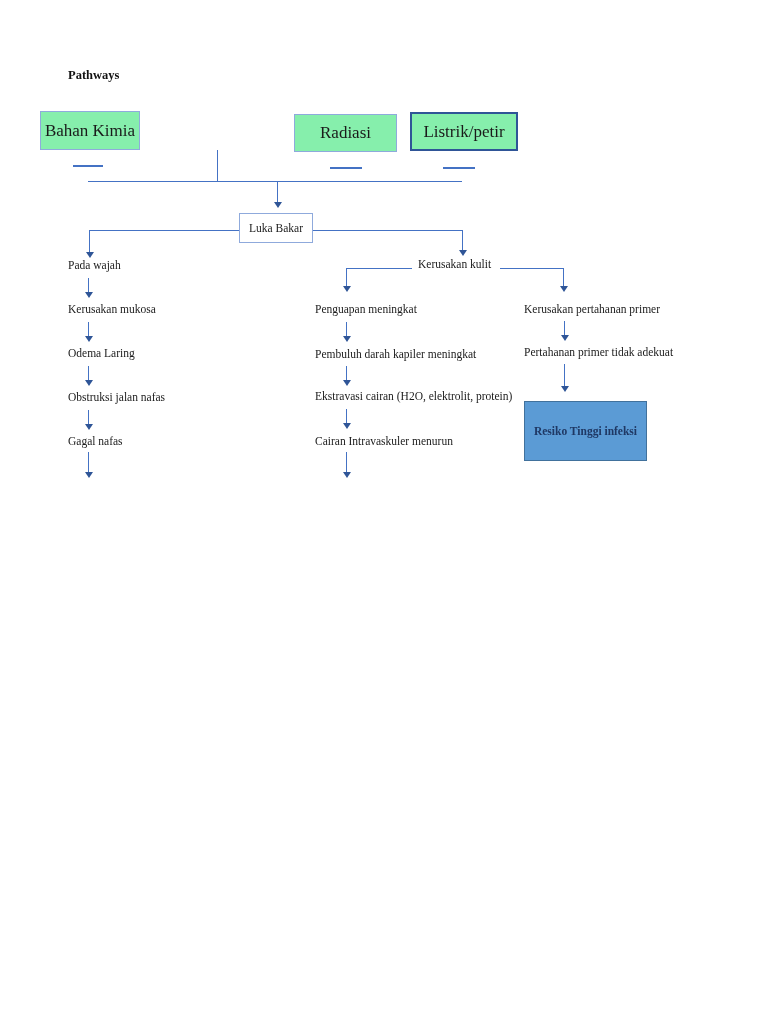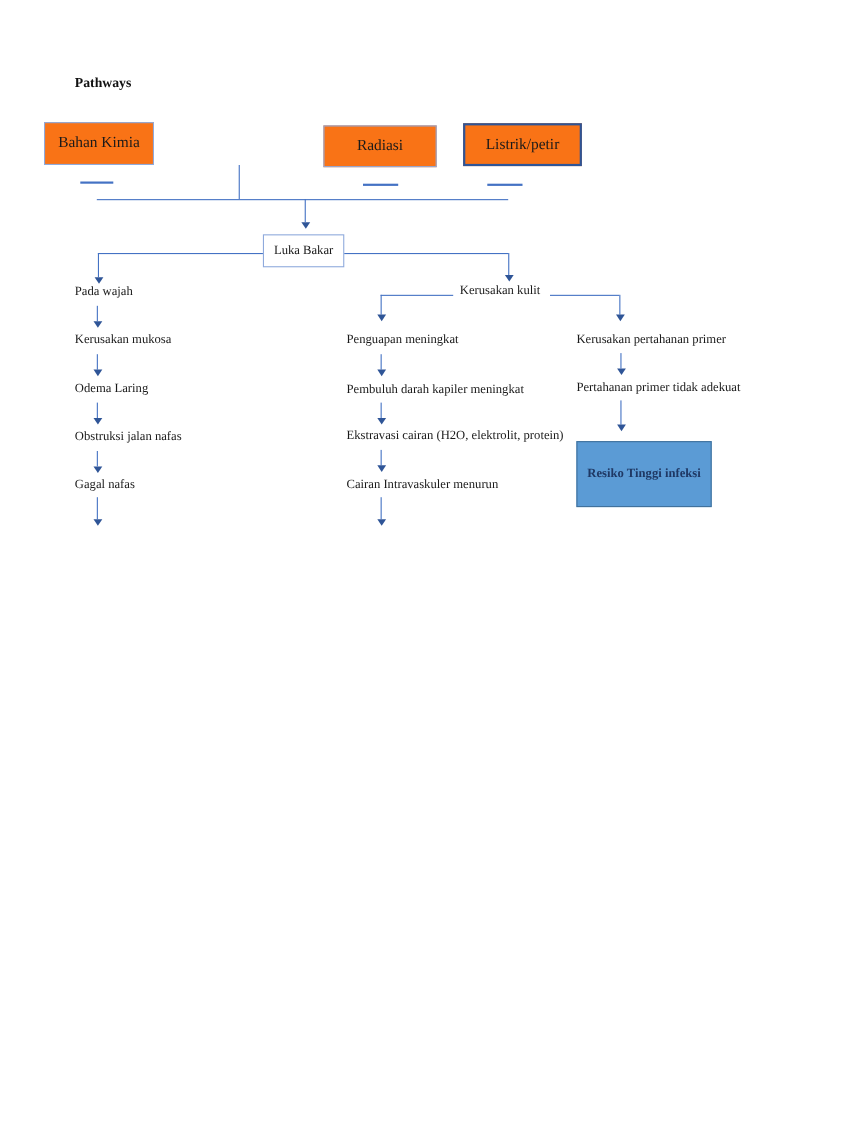--- a/index.html
+++ b/index.html
@@ -21,23 +21,23 @@
     font-size: 12.5px;
     font-weight: bold;
     color: #111111;
     white-space: nowrap;
   }
   .cause-box {
     position: absolute;
     display: flex;
     align-items: center;
     justify-content: center;
-    background: #f97316;
+    background: #86efac;
     border: 1px solid var(--box-border-light, #8FAADC);
-    font-size: 14px;
+    font-size: 17px;
     white-space: nowrap;
     box-sizing: border-box;
   }
   .cause-box.thick {
     border: 2px solid var(--box-border-dark, #2F5597);
   }
   .root-box {
     position: absolute;
     display: flex;
     align-items: center;
@@ -103,21 +103,21 @@
 </style>
 </head>
 <body>
 
 <div id="page">
 
   <div class="page-title" style="left:68px; top:68px;">Pathways</div>
 
   <div class="cause-box" style="left:40px; top:111px; width:100px; height:39px;">Bahan Kimia</div>
   <div class="cause-box" style="left:294px; top:114px; width:103px; height:38px;text-align:right;">Radiasi</div>
-  <div class="cause-box thick" style="left:410px; top:112px; width:108px; height:39px;margin-left:11px;">Listrik/petir</div>
+  <div class="cause-box thick" style="left:410px; top:112px; width:108px; height:39px;">Listrik/petir</div>
 
   <div class="dash" style="left:73px; top:165px; width:30px;"></div>
   <div class="dash" style="left:330px; top:167px; width:32px;"></div>
   <div class="dash" style="left:443px; top:167px; width:32px;"></div>
 
   <div class="vline" style="left:217px; top:150px; height:31px;"></div>
   <div class="hline" style="left:88px; top:181px; width:374px;"></div>
   <div class="varrow" style="left:277px; top:181px; height:21px;"></div>
 
   <div class="root-box" style="left:239px; top:213px; width:74px; height:30px;">Luka Bakar</div>

